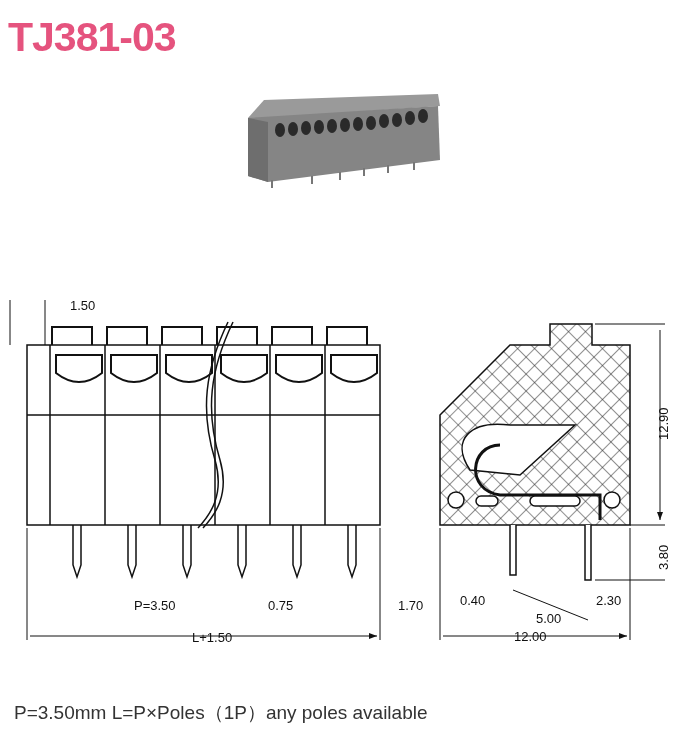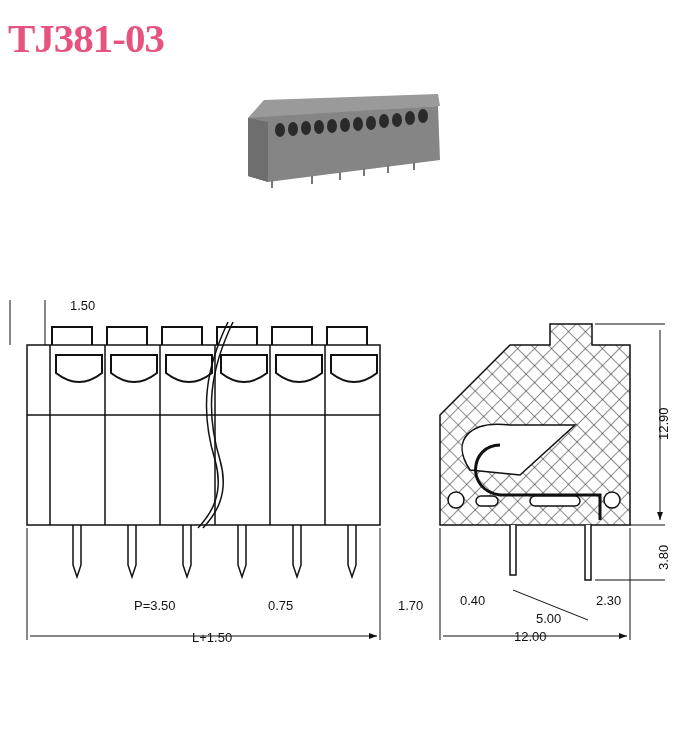--- a/index.html
+++ b/index.html
@@ -1,17 +1,17 @@
 <!DOCTYPE html>
 <html><head>
 <meta charset="utf-8">
 <style>
   html,body{margin:0;padding:0;background:#ffffff;}
   #page{position:relative;width:680px;height:732px;overflow:hidden;background:#fff;}
-  .title{position:absolute;left:8px;top:14px;font-family:Liberation Serif, serif;font-weight:bold;font-size:41px;color:#e5537e;letter-spacing:-1px;text-align:right;}
+  .title{position:absolute;left:8px;top:14px;font-family:Liberation Sans, sans-serif;font-weight:bold;font-size:41px;color:#e5537e;letter-spacing:-1px;text-align:right;}
   .footer{position:absolute;left:14px;top:700px;font-family:"Liberation Sans",sans-serif;font-size:19px;color:#333;}
   svg{position:absolute;left:0;top:0;}
   .dim{font-family:"Liberation Sans",sans-serif;font-size:13px;fill:#111;}
 </style>
 </head>
 <body>
 
 <div id="page">
   <div class="title">TJ381-03</div>
 
@@ -127,13 +127,14 @@
       </g>
     </g>
     <text class="dim" x="668" y="440" transform="rotate(-90 668 440)">12.90</text>
     <text class="dim" x="668" y="570" transform="rotate(-90 668 570)">3.80</text>
     <text class="dim" x="460" y="605">0.40</text>
     <text class="dim" x="536" y="623">5.00</text>
     <text class="dim" x="596" y="605">2.30</text>
     <text class="dim" x="514" y="641">12.00</text>
   </svg>
 
+  <div class="footer">P=3.50mm  L=P×Poles（1P）any poles available</div>
 </div>
 
 </body></html>

